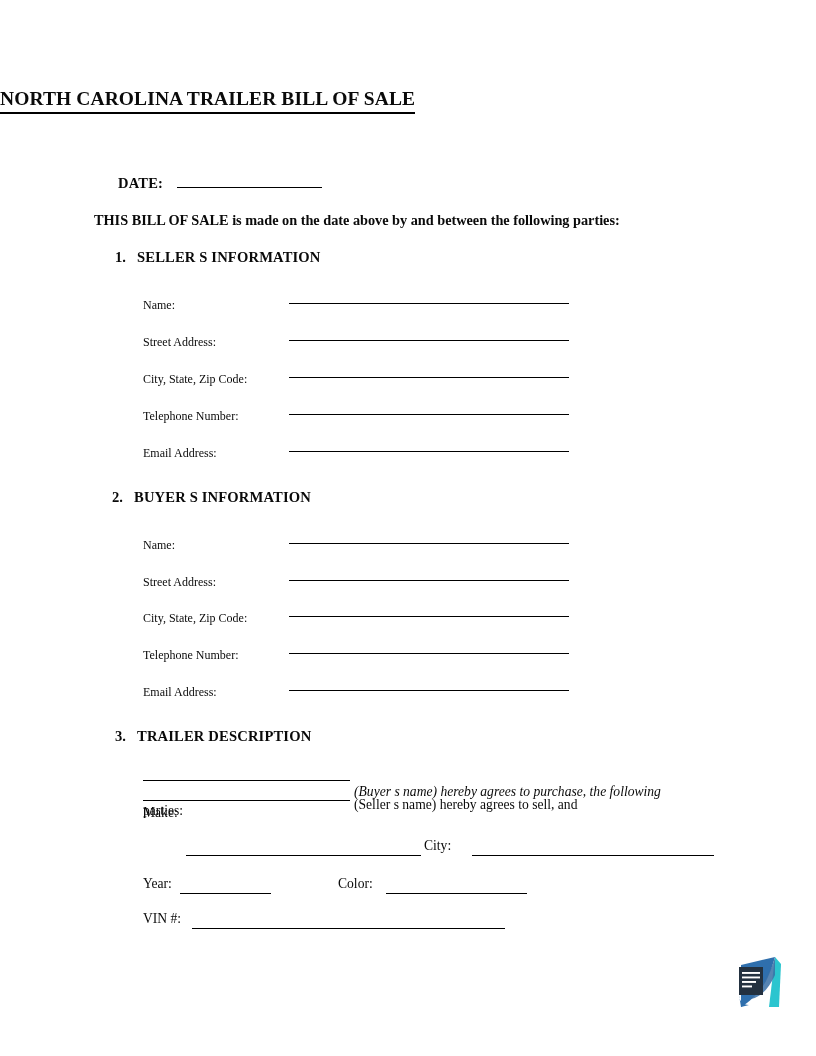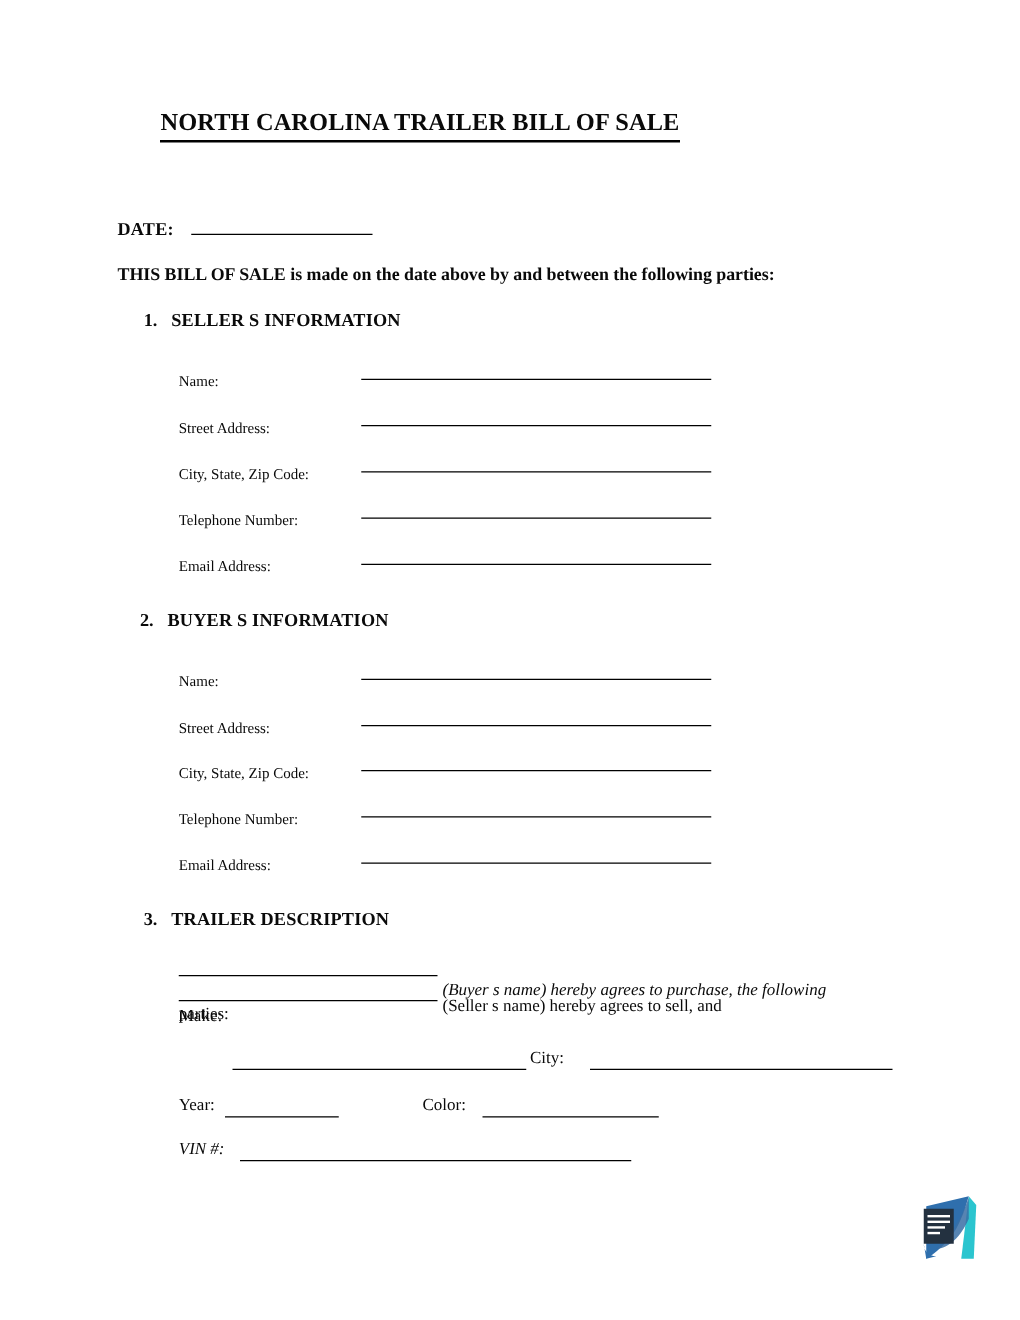--- a/index.html
+++ b/index.html
@@ -18,21 +18,20 @@
     overflow: hidden;
     box-sizing: border-box;
   }
 
   
   .doc-title {
     position: absolute;
     left: 0;
     top: 88px;
     width: 672px;
-    text-align: center;
     font-size: 19.5px;
     font-weight: bold;
     letter-spacing: 0.1px;
   }
   .doc-title span.t {
     display: inline-block;
     border-bottom: 2.2px solid #000;
     padding-bottom: 2px;
   }
 
@@ -41,20 +40,21 @@
     position: absolute;
     left: 94px;
     top: 174px;
     display: flex;
     align-items: baseline;
   }
   .date-label {
     font-size: 14.5px;
     font-weight: bold;
     letter-spacing: 0.2px;
+    margin-left: 24px;
   }
   .date-blank {
     width: 145px;
     margin-left: 14px;
     border-bottom: 1.4px solid #000;
     height: 13px;
   }
 
   
   .intro {
@@ -225,21 +225,21 @@
   <span class="attr-label" style="left:143px; top:805px;">Make:</span>
   <span class="attr-line" style="left:186px; top:855px; width:235px;"></span>
   <span class="attr-label" style="left:424px; top:838px;">City:</span>
   <span class="attr-line" style="left:472px; top:855px; width:242px;"></span>
 
   <span class="attr-label" style="left:143px; top:876px;">Year:</span>
   <span class="attr-line" style="left:180px; top:893px; width:91px;"></span>
   <span class="attr-label" style="left:338px; top:876px;">Color:</span>
   <span class="attr-line" style="left:386px; top:893px; width:141px;"></span>
 
-  <span class="attr-label" style="left:143px; top:911px;font-style:italic;">VIN #:</span>
+  <span class="attr-label" style="left:143px; top:911px;">VIN #:</span>
   <span class="attr-line" style="left:192px; top:928px; width:313px;"></span>
 
   <div class="logo">
     <svg width="52" height="56" viewBox="0 0 52 56" xmlns="http://www.w3.org/2000/svg">
 
       <path d="M44 2 L50 9 L48 52 L38 52 Z" fill="#2bc5cf"></path>
 
       <path d="M10 10 L44 2 C40 16 36 26 30 34 C22 44 16 48 10 52 Z" fill="#2f6fad"></path>
 
       <path d="M44 3 C38 20 30 34 18 44 C28 44 38 34 44 20 Z" fill="#3a6fa5" opacity="0.85"></path>

